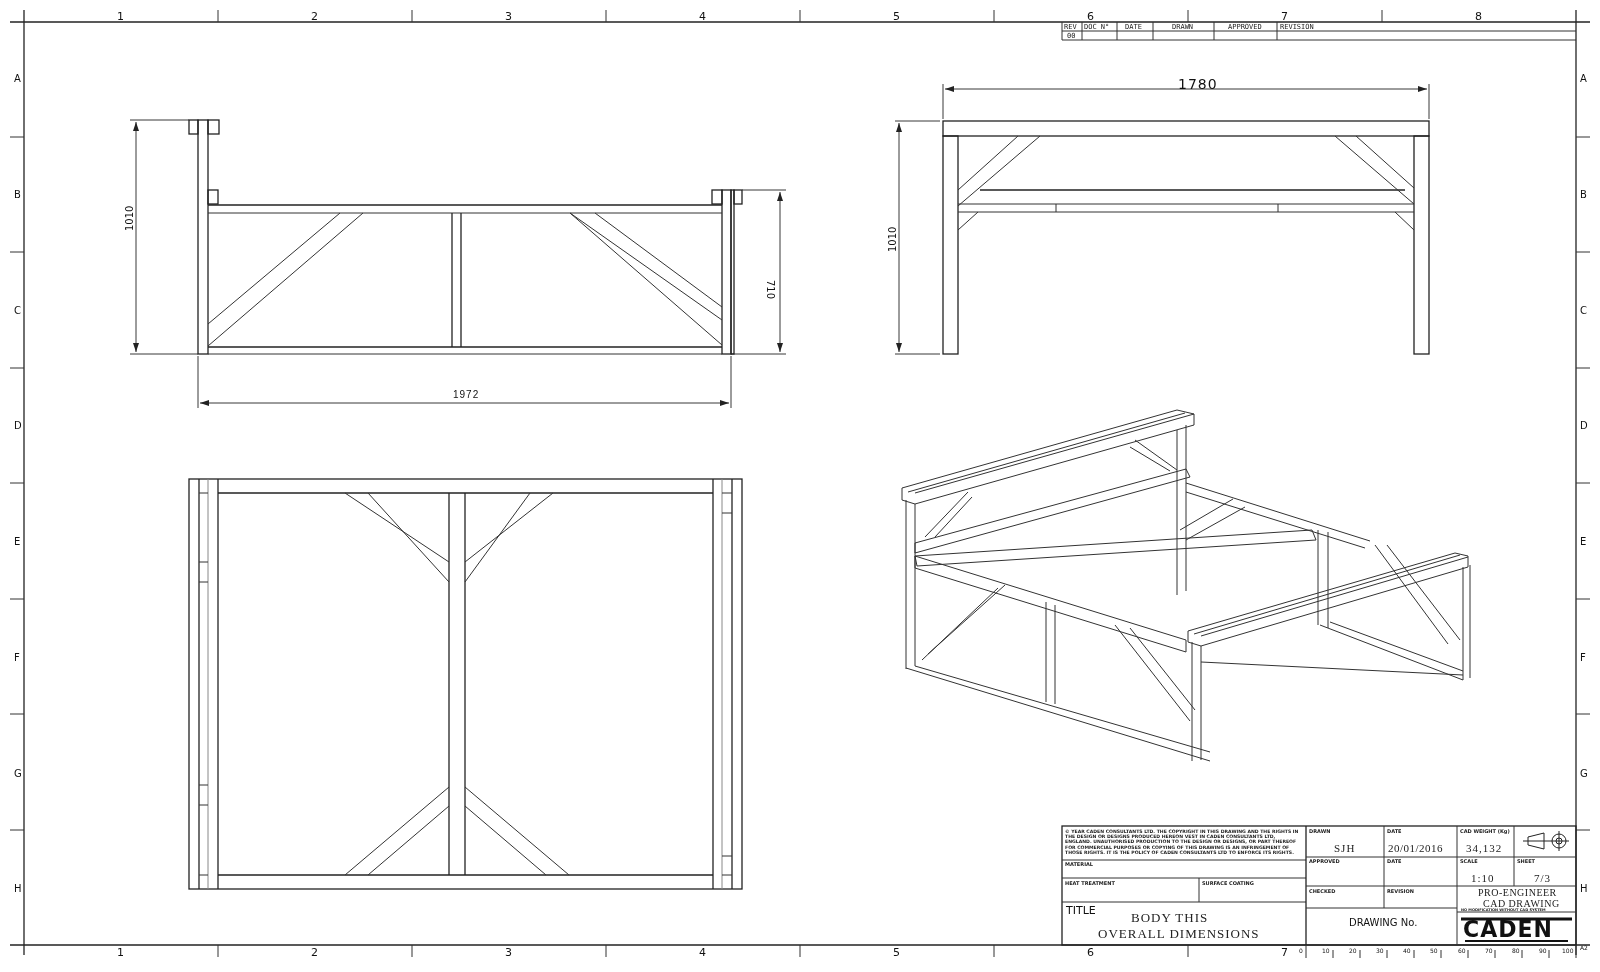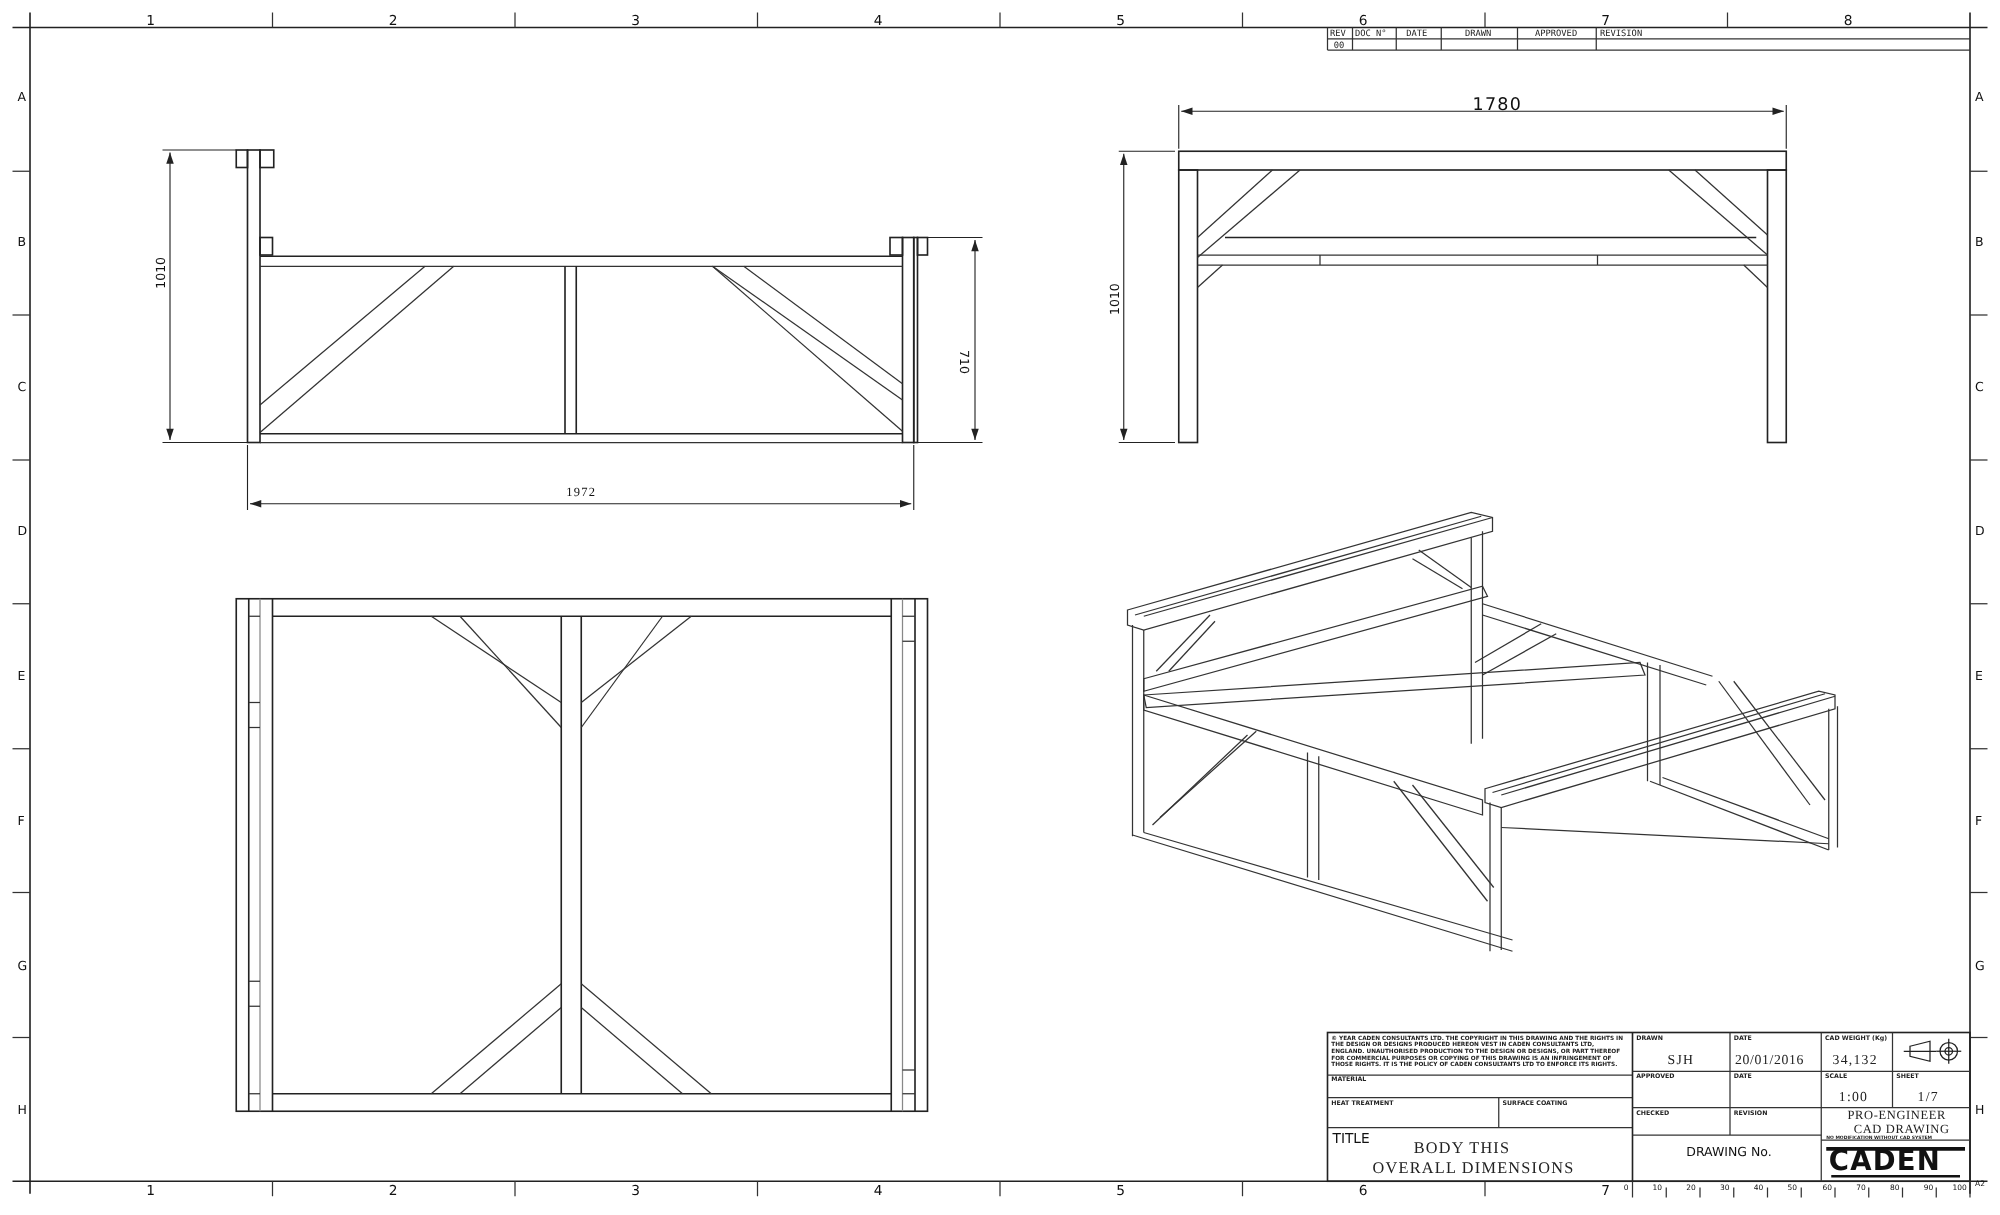--- a/index.html
+++ b/index.html
@@ -315,21 +315,21 @@
 <div class="lbl rev-h" style="left:1064px;top:23px;">REV</div>
 <div class="lbl rev-h" style="left:1084px;top:23px;">DOC N°</div>
 <div class="lbl rev-h" style="left:1125px;top:23px;">DATE</div>
 <div class="lbl rev-h" style="left:1172px;top:23px;">DRAWN</div>
 <div class="lbl rev-h" style="left:1228px;top:23px;">APPROVED</div>
 <div class="lbl rev-h" style="left:1280px;top:23px;">REVISION</div>
 <div class="lbl rev-h" style="left:1067px;top:32px;">00</div>
 
 <div class="lbl" style="left:124px;top:231px;font-size:10px;font-family:'DejaVu Sans',sans-serif;transform:rotate(-90deg);transform-origin:left top;">1010</div>
 <div class="lbl" style="left:776px;top:280px;font-size:10px;font-family:'DejaVu Sans',sans-serif;transform:rotate(90deg);transform-origin:left top;">710</div>
-<div class="lbl" style="left:453px;top:389px;font-size:10px;font-family:Liberation Serif, serif;letter-spacing:1px;">1972</div>
+<div class="lbl" style="left:453px;top:389px;font-size:10px;font-family:Liberation Sans, sans-serif;letter-spacing:1px;">1972</div>
 <div class="lbl" style="left:1178px;top:76px;font-size:14px;font-family:'DejaVu Sans',sans-serif;letter-spacing:1px;">1780</div>
 <div class="lbl" style="left:887px;top:252px;font-size:10px;font-family:'DejaVu Sans',sans-serif;transform:rotate(-90deg);transform-origin:left top;">1010</div>
 
 <div class="lbl tiny" style="left:1065px;top:829px;width:238px;white-space:normal;font-size:4.6px;line-height:5.2px;">© YEAR     CADEN CONSULTANTS LTD. THE COPYRIGHT IN THIS DRAWING AND THE RIGHTS IN THE DESIGN OR DESIGNS PRODUCED HEREON VEST IN CADEN CONSULTANTS LTD, ENGLAND. UNAUTHORISED PRODUCTION TO THE DESIGN OR DESIGNS, OR PART THEREOF FOR COMMERCIAL PURPOSES OR COPYING OF THIS DRAWING IS AN INFRINGEMENT OF THOSE RIGHTS. IT IS THE POLICY OF CADEN CONSULTANTS LTD TO ENFORCE ITS RIGHTS.</div>
 <div class="lbl tiny" style="left:1065px;top:862px;">MATERIAL</div>
 <div class="lbl tiny" style="left:1065px;top:881px;">HEAT TREATMENT</div>
 <div class="lbl tiny" style="left:1202px;top:881px;">SURFACE COATING</div>
 <div class="lbl bold" style="left:1066px;top:904px;font-size:11px;">TITLE</div>
 <div class="lbl big" style="left:1131px;top:910px;font-size:13px;">BODY THIS</div>
 <div class="lbl big" style="left:1098px;top:926px;font-size:13px;">OVERALL DIMENSIONS</div>
@@ -337,23 +337,23 @@
 <div class="lbl tiny" style="left:1309px;top:829px;">DRAWN</div>
 <div class="lbl big" style="left:1334px;top:842px;font-size:11px;">SJH</div>
 <div class="lbl tiny" style="left:1387px;top:829px;">DATE</div>
 <div class="lbl big" style="left:1388px;top:842px;font-size:11px;letter-spacing:0.5px;">20/01/2016</div>
 <div class="lbl tiny" style="left:1460px;top:829px;">CAD WEIGHT (Kg)</div>
 <div class="lbl big" style="left:1466px;top:842px;font-size:11px;">34,132</div>
 
 <div class="lbl tiny" style="left:1309px;top:859px;">APPROVED</div>
 <div class="lbl tiny" style="left:1387px;top:859px;">DATE</div>
 <div class="lbl tiny" style="left:1460px;top:859px;">SCALE</div>
-<div class="lbl big" style="left:1471px;top:872px;font-size:11px;">1:00</div>
+<div class="lbl big" style="left:1471px;top:872px;font-size:11px;">1:10</div>
 <div class="lbl tiny" style="left:1517px;top:859px;">SHEET</div>
-<div class="lbl big" style="left:1534px;top:872px;font-size:11px;">1/7</div>
+<div class="lbl big" style="left:1534px;top:872px;font-size:11px;">7/3</div>
 
 <div class="lbl tiny" style="left:1309px;top:889px;">CHECKED</div>
 <div class="lbl tiny" style="left:1387px;top:889px;">REVISION</div>
 <div class="lbl big" style="left:1478px;top:887px;font-size:10px;letter-spacing:0.5px;">PRO-ENGINEER</div>
 <div class="lbl big" style="left:1483px;top:898px;font-size:10px;letter-spacing:0.5px;">CAD DRAWING</div>
 <div class="lbl tiny" style="left:1461px;top:908px;font-size:3.6px;">NO MODIFICATION WITHOUT CAD SYSTEM</div>
 
 <div class="lbl bold" style="left:1309px;top:917px;font-size:10px;margin-left:40px;">DRAWING No.</div>
 <div class="lbl" style="left:1463px;top:917px;font-family:'DejaVu Sans','Liberation Sans',sans-serif;font-weight:900;font-size:22px;letter-spacing:1px;color:#111;transform:scaleY(1.05);">CADEN</div>
 

